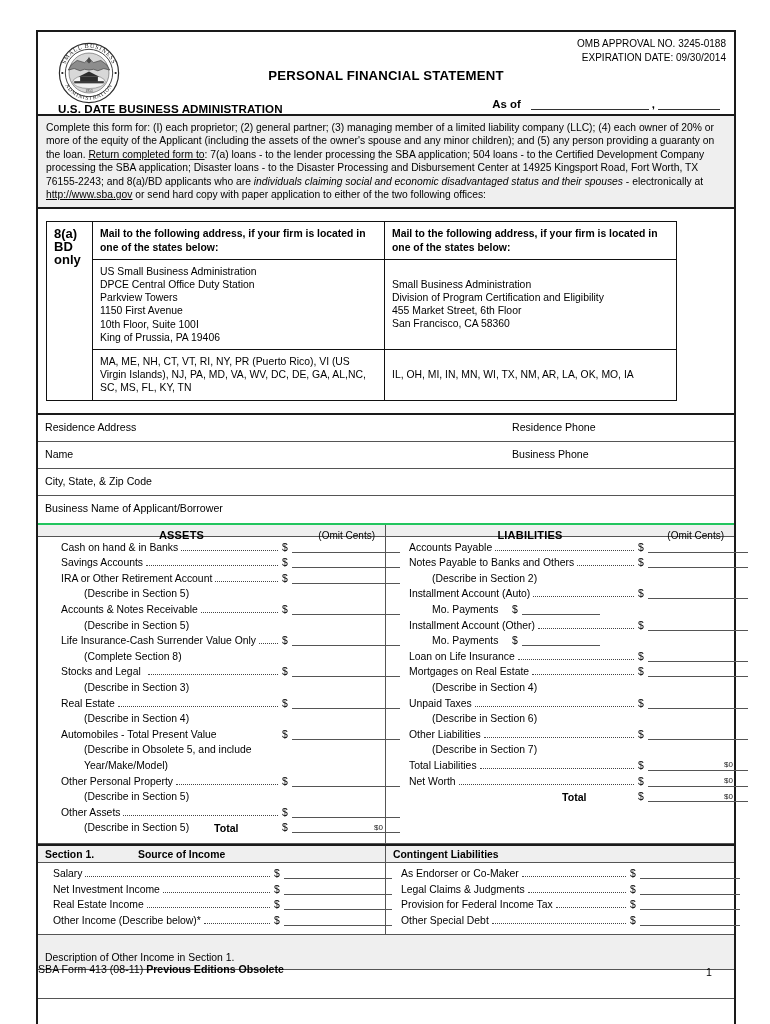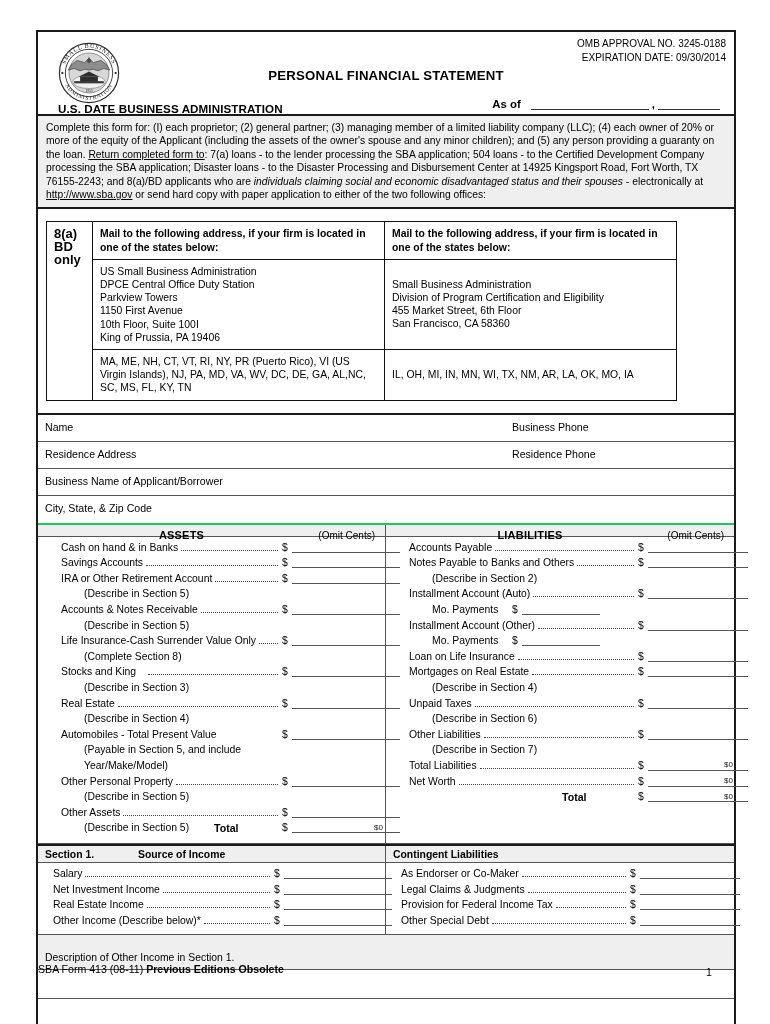--- a/index.html
+++ b/index.html
@@ -271,32 +271,32 @@
           <div style="height:13px"></div>
           <span>IL, OH, MI, IN, MN, WI, TX, NM, AR, LA, OK, MO, IA</span>
         </td>
       </tr>
     </tbody>
       </table>
   </div>
 
   <div class="namebox">
     <div class="namerow">
+      <span class="nl">Residence Address</span>
+      <span class="nr">Residence Phone</span>
+    </div>
+    <div class="namerow">
       <span class="nl">Name</span>
       <span class="nr">Business Phone</span>
     </div>
     <div class="namerow">
-      <span class="nl">Residence Address</span>
-      <span class="nr">Residence Phone</span>
+      <span class="nl">City, State, &amp; Zip Code</span>
     </div>
     <div class="namerow">
       <span class="nl">Business Name of Applicant/Borrower</span>
-    </div>
-    <div class="namerow">
-      <span class="nl">City, State, &amp; Zip Code</span>
     </div>
   </div>
 
   <div class="al-head">
     <div class="half">
       <div class="al-title">ASSETS</div>
       <div class="al-omit">(Omit Cents)</div>
     </div>
     <div class="half">
       <div class="al-title">LIABILITIES</div>
@@ -339,21 +339,21 @@
         <div class="li">
           <span class="lbl">Life Insurance-Cash Surrender Value Only</span>
           <span class="dots" style="left: 205px; width: 19px;"></span>
           <span class="dollar">$</span>
           <span class="amt"></span>
         </div>
         <div class="sub">
           <span class="lbl">(Complete Section 8)</span>
         </div>
         <div class="li">
-          <span class="lbl">Stocks and King</span>
+          <span class="lbl">Stocks and Legal</span>
           <span class="dots" style="left: 94px; width: 130px;"></span>
           <span class="dollar">$</span>
           <span class="amt"></span>
         </div>
         <div class="sub">
           <span class="lbl">(Describe in Section 3)</span>
         </div>
         <div class="li">
           <span class="lbl">Real Estate</span>
           <span class="dots" style="left: 64px; width: 160px;"></span>
@@ -362,21 +362,21 @@
         </div>
         <div class="sub">
           <span class="lbl">(Describe in Section 4)</span>
         </div>
         <div class="li">
           <span class="lbl">Automobiles - Total Present Value</span>
           <span class="dollar">$</span>
           <span class="amt"></span>
         </div>
         <div class="sub">
-          <span class="lbl">(Payable in Section 5, and include</span>
+          <span class="lbl">(Describe in Obsolete 5, and include</span>
         </div>
         <div class="sub">
           <span class="lbl">Year/Make/Model)</span>
         </div>
         <div class="li">
           <span class="lbl">Other Personal Property</span>
           <span class="dots" style="left: 122px; width: 102px;"></span>
           <span class="dollar">$</span>
           <span class="amt"></span>
         </div>

